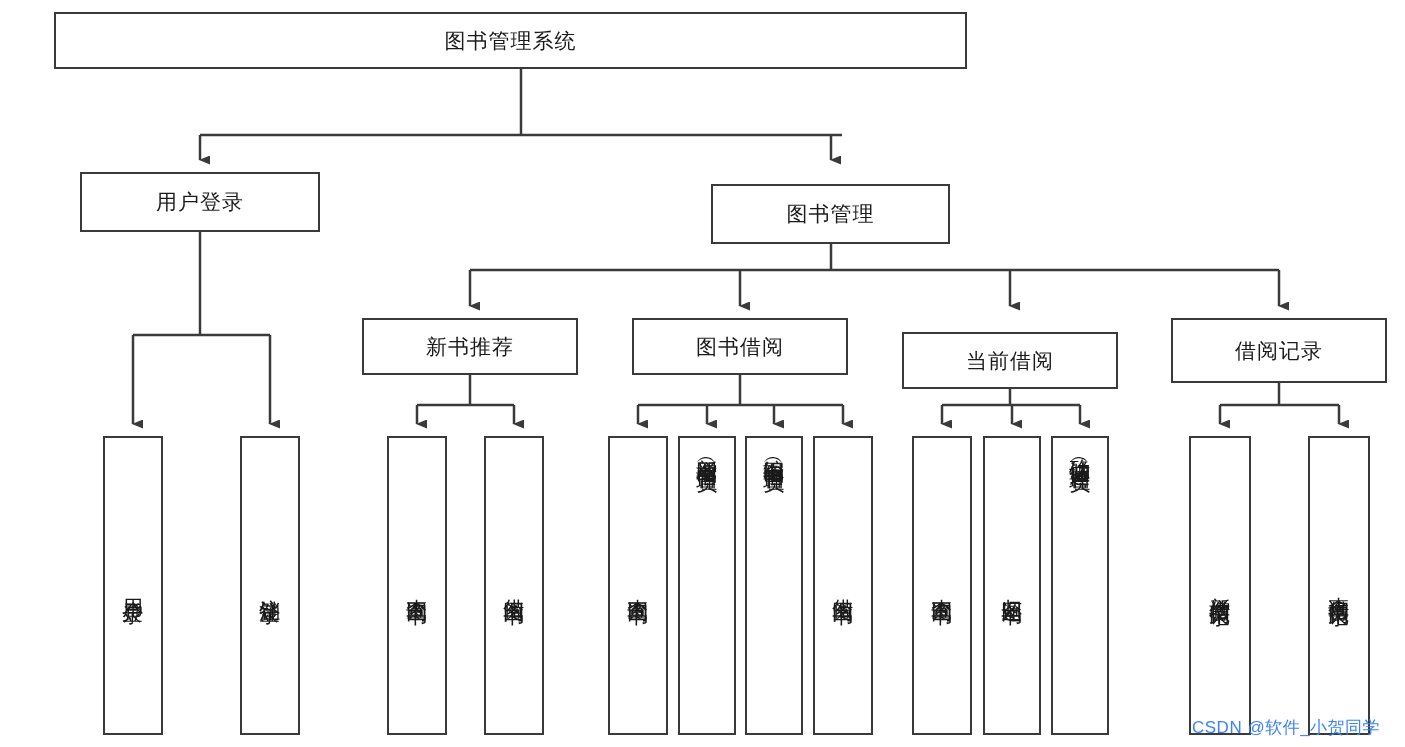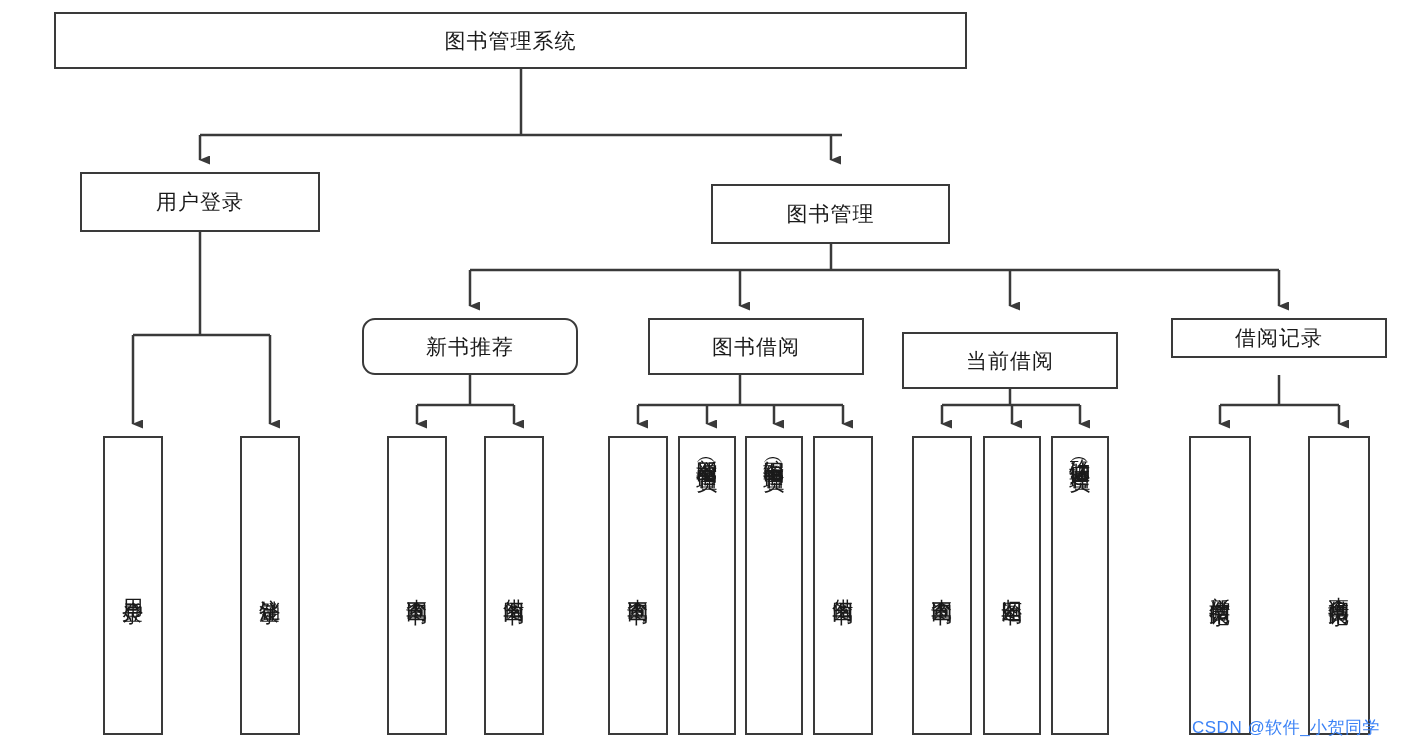--- a/index.html
+++ b/index.html
@@ -125,30 +125,30 @@
     <span>图书管理系统</span>
   </div>
 
   <div class="node node-h" style="left:80px; top:172px; width:240px; height:60px;">
     <span>用户登录</span>
   </div>
   <div class="node node-h" style="left:711px; top:184px; width:239px; height:60px;">
     <span>图书管理</span>
   </div>
 
-  <div class="node node-h" style="left:362px; top:318px; width:216px; height:57px;border-radius:13px;">
+  <div class="node node-h" style="left:362px; top:318px; width:216px; height:57px;">
     <span>新书推荐</span>
   </div>
-  <div class="node node-h" style="left:632px; top:318px; width:216px; height:57px;margin-left:16px;">
+  <div class="node node-h" style="left:632px; top:318px; width:216px; height:57px;">
     <span>图书借阅</span>
   </div>
   <div class="node node-h" style="left:902px; top:332px; width:216px; height:57px;">
     <span>当前借阅</span>
   </div>
-  <div class="node node-h" style="left:1171px; top:318px; width:216px; height:40px;">
+  <div class="node node-h" style="left:1171px; top:318px; width:216px; height:65px;">
     <span>借阅记录</span>
   </div>
 
   <div class="node" style="left:103px; top:436px; width:60px; height:299px;">
     <span class="vtext">用户登录</span>
   </div>
   <div class="node" style="left:240px; top:436px; width:60px; height:299px;">
     <span class="vtext">注销登录</span>
   </div>
 

